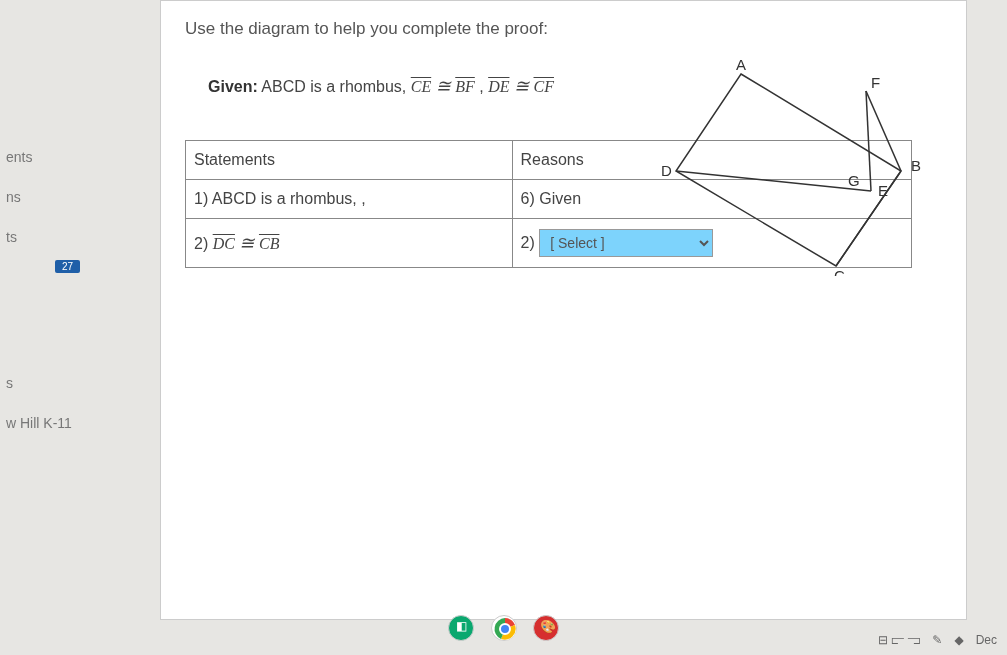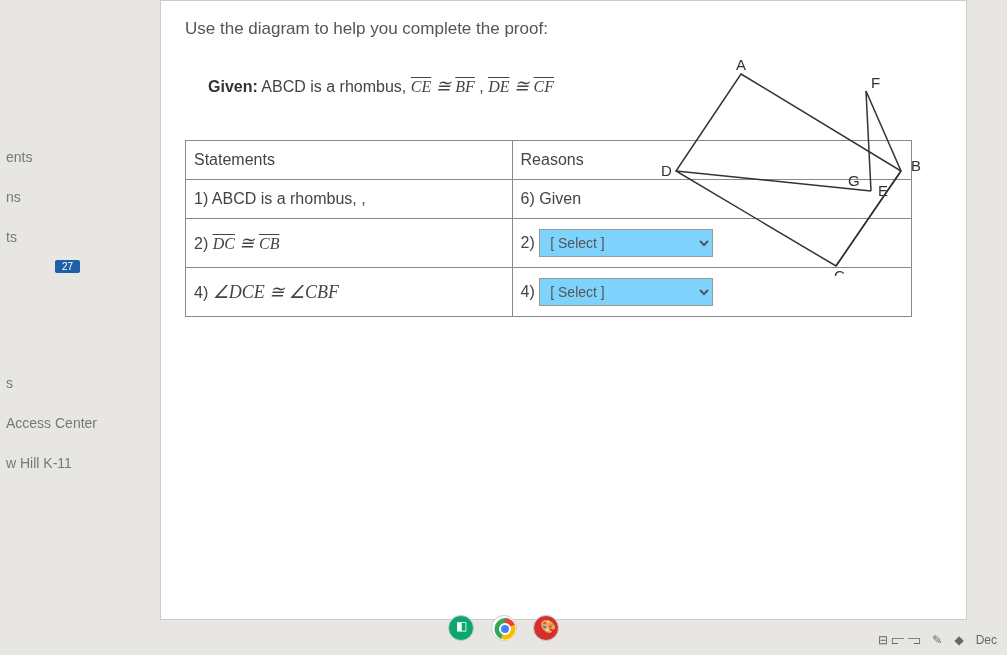--- a/index.html
+++ b/index.html
@@ -112,21 +112,20 @@
 </head>
 <body>
 
 <div class="sidebar">
   <div class="item">ents</div>
   <div class="item">ns</div>
   <div class="item">ts</div>
   <div class="badge">27</div>
   <div style="height:90px"></div>
   <div class="item">s</div>
-  <div class="item">Access Center</div>
   <div class="item">w Hill K-11</div>
   <div style="height:10px"></div>
 </div>
 
 <div class="content">
   <div class="instr">Use the diagram to help you complete the proof:</div>
 
   <div class="given-block">
     <div>
       <strong>Given:</strong>
@@ -177,34 +176,20 @@
         <span class="math"> ≅ </span>
         <span class="ovl">CB</span>
       </td>
       <td class="reason-cell">
         <span>2)</span>
         <select class="sel">
           <option>[ Select ]</option>
         </select>
       </td>
     </tr>
-    <tr>
-      <td>
-        <span>4) </span>
-        <span class="math">∠DCE</span>
-        <span class="math"> ≅ </span>
-        <span class="math">∠CBF</span>
-      </td>
-      <td class="reason-cell">
-        <span>4)</span>
-        <select class="sel">
-          <option>[ Select ]</option>
-        </select>
-      </td>
-    </tr>
   </tbody>
     </table>
 </div>
 
 <div class="taskbar">
   <span class="tb-icon" style="background:#0aa86f"><span style="position:absolute;left:7px;top:3px;color:#fff;font-size:12px;">◧</span></span>
   <span class="tb-icon">
     <svg viewBox="0 0 26 26" width="26" height="26">
         <circle cx="13" cy="13" r="11" fill="#fff"></circle>
         <circle cx="13" cy="13" r="5" fill="#4285F4"></circle>

